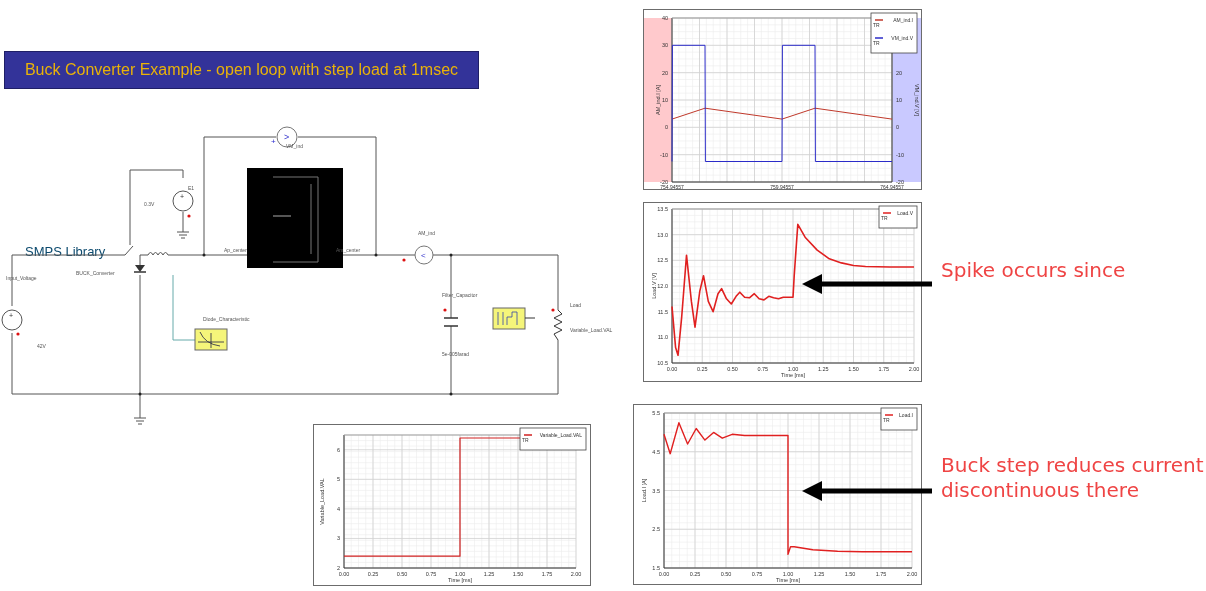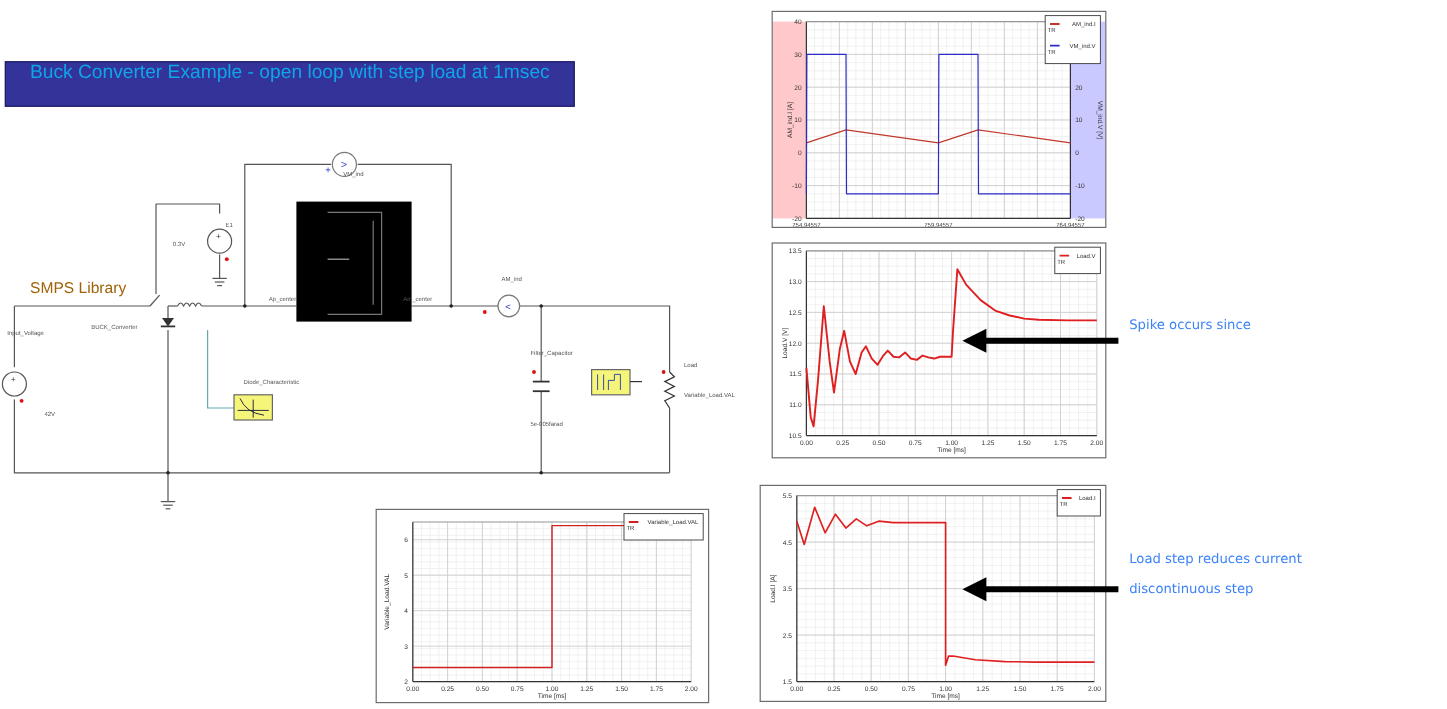--- a/index.html
+++ b/index.html
@@ -1,22 +1,22 @@
 <!DOCTYPE html>
 <html><head>
 <meta charset="utf-8">
 <style>
   html,body{margin:0;padding:0;background:#ffffff;}
   body{width:1206px;height:591px;position:relative;overflow:hidden;font-family:"Liberation Sans",sans-serif;}
   .abs{position:absolute;}
-  .title-banner{left:4px;top:51px;width:475px;height:38px;background:#333399;border:1px solid #1f1f66;color:#0ea5e9;font-size:16px;display:flex;align-items:flex-start;justify-content:center;box-sizing:border-box;}
-  .smps{left:25px;top:232px;color:#a16207;font-size:13px;}
+  .title-banner{left:4px;top:51px;width:475px;height:38px;background:#333399;border:1px solid #1f1f66;color:#eab308;font-size:16px;display:flex;align-items:center;justify-content:center;box-sizing:border-box;}
+  .smps{left:25px;top:244px;color:#0c4a6e;font-size:13px;}
   .lbl{position:absolute;font-size:5px;color:#555;white-space:nowrap;}
   .panel{position:absolute;background:#fff;border:1px solid #6c6c6c;box-sizing:border-box;}
-  .callout{position:absolute;font-family:"DejaVu Sans",sans-serif;font-size:11px;line-height:25px;color:#3b82f6;}
+  .callout{position:absolute;font-family:"DejaVu Sans",sans-serif;font-size:20px;line-height:25px;color:#ef4444;}
   svg text{font-family:"Liberation Sans",sans-serif;}
 </style>
 </head>
 <body>
 
 <div class="abs title-banner">
   <span>Buck Converter Example - open loop with step load at 1msec</span>
 </div>
 
 <div class="abs smps">SMPS Library</div>
@@ -546,15 +546,15 @@
 </svg>
 <svg class="abs" style="left:800px;top:477px" width="140" height="30">
   <line x1="20" y1="14" x2="132" y2="14" stroke="#000" stroke-width="5"></line>
   <polygon points="2,14 22,4 22,24" fill="#000"></polygon>
 </svg>
 
 <div class="callout" style="left:941px;top:258px">
   <div>Spike occurs since</div>
 </div>
 <div class="callout" style="left:941px;top:453px">
-  <div>Load step reduces current</div>
-  <div>discontinuous step</div>
+  <div>Buck step reduces current</div>
+  <div>discontinuous there</div>
 </div>
 
 </body></html>

